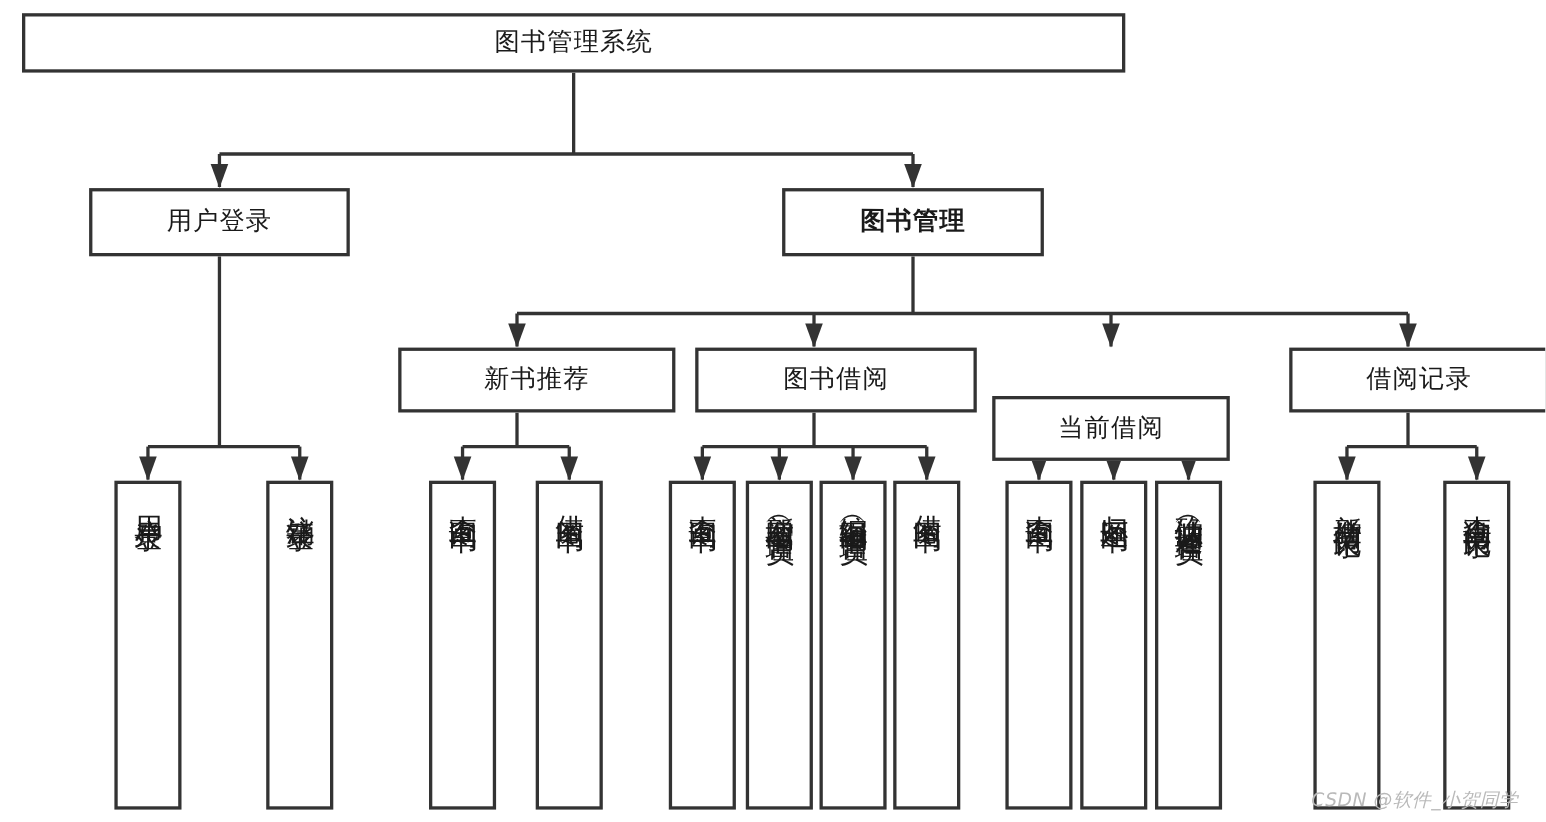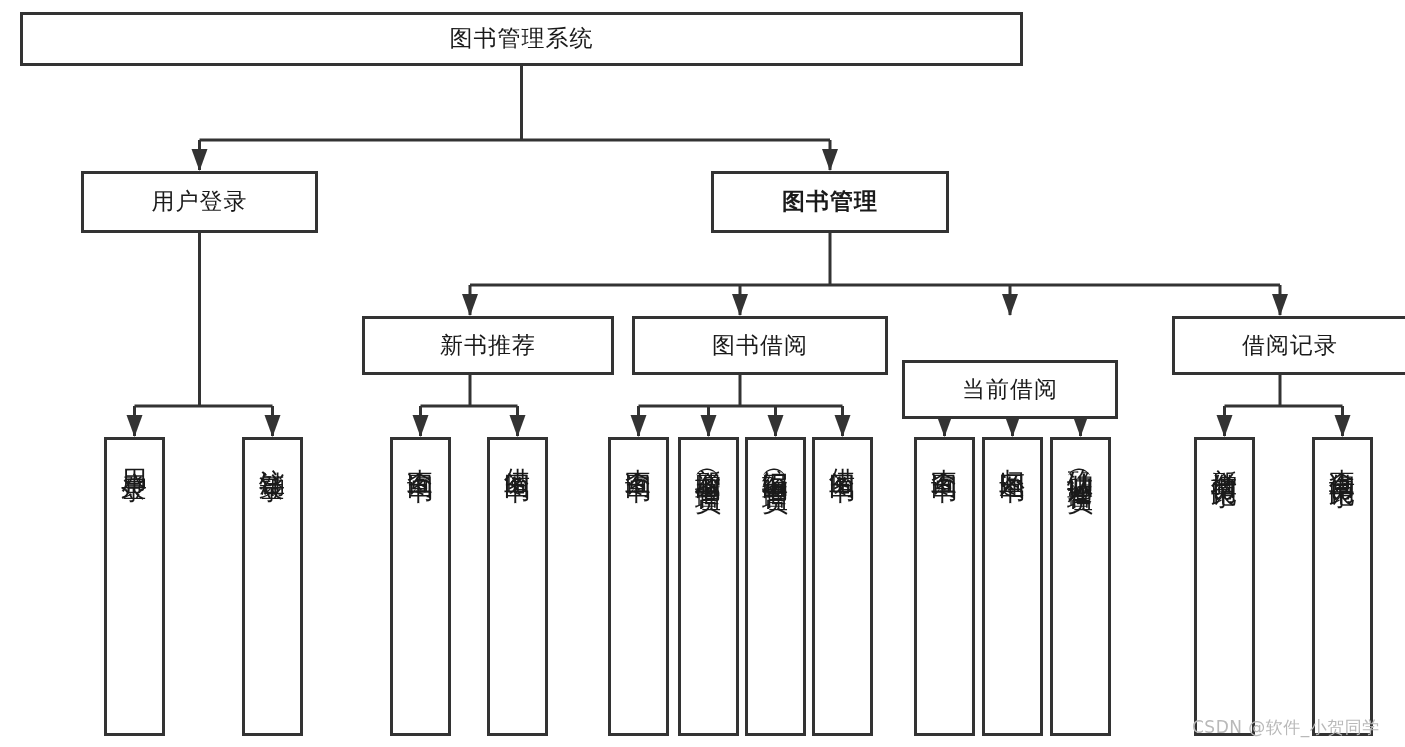--- a/index.html
+++ b/index.html
@@ -58,20 +58,21 @@
     line-height: 1;
     white-space: nowrap;
   }
   .watermark {
     position: absolute;
     font-size: 17px;
     color: #b9b9b9;
     letter-spacing: 0.5px;
     white-space: nowrap;
     font-family: "DejaVu Sans", "Liberation Sans", sans-serif;
+    font-style: italic;
   }
 </style>
 </head>
 <body>
 
 <div id="canvas">
   <svg id="edges" viewBox="0 0 1405 747">
       <line x1="521.5" y1="66" x2="521.5" y2="140" stroke="#333333" stroke-width="3"></line>
       <line x1="199.5" y1="140" x2="830" y2="140" stroke="#333333" stroke-width="3"></line>
       <line x1="199.5" y1="140" x2="199.5" y2="170" stroke="#333333" stroke-width="3"></line>

